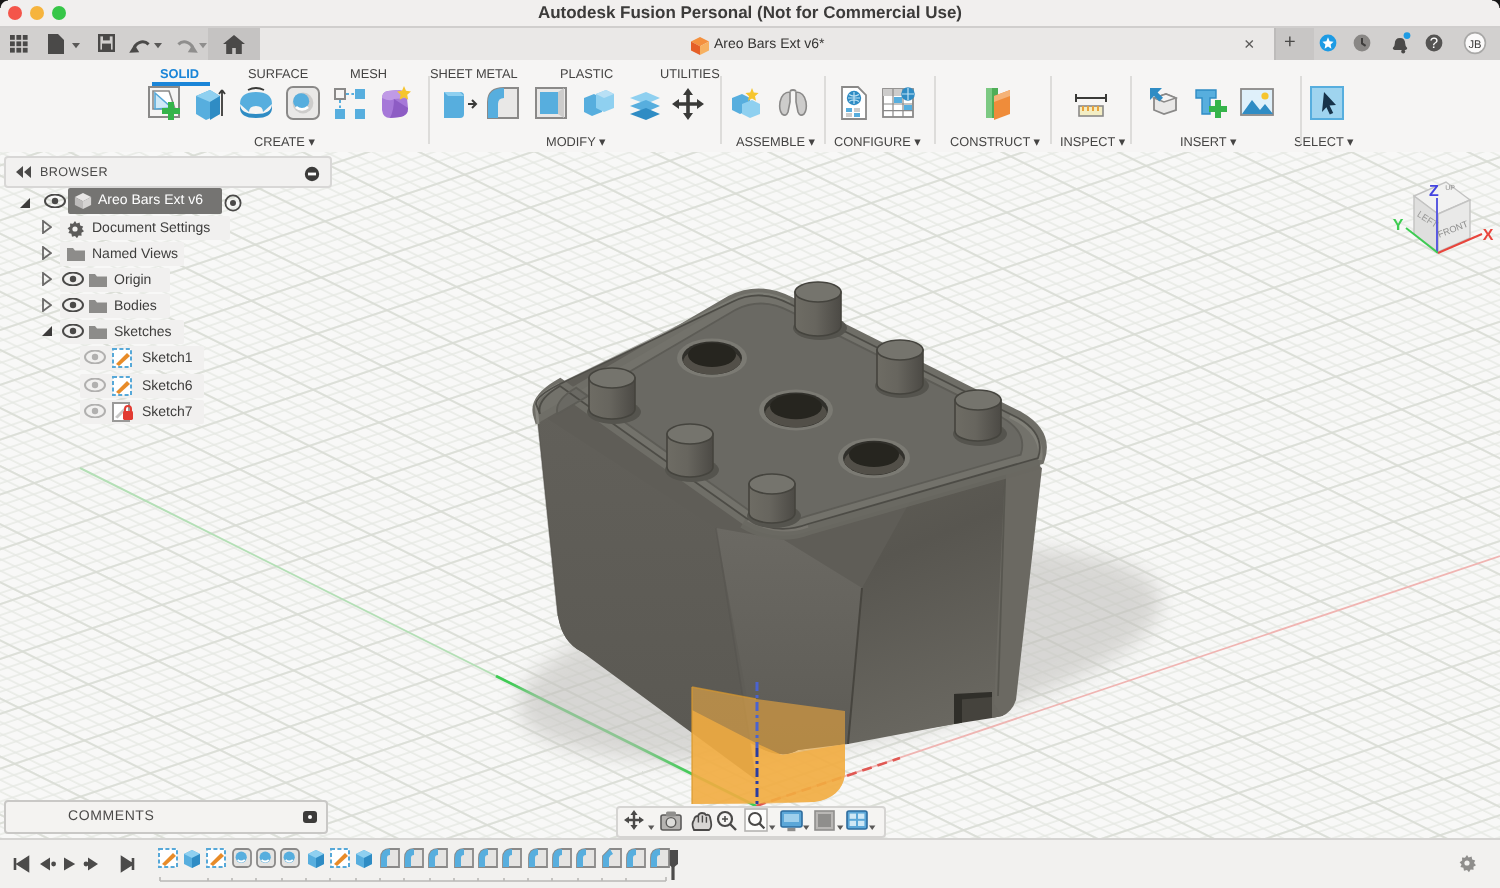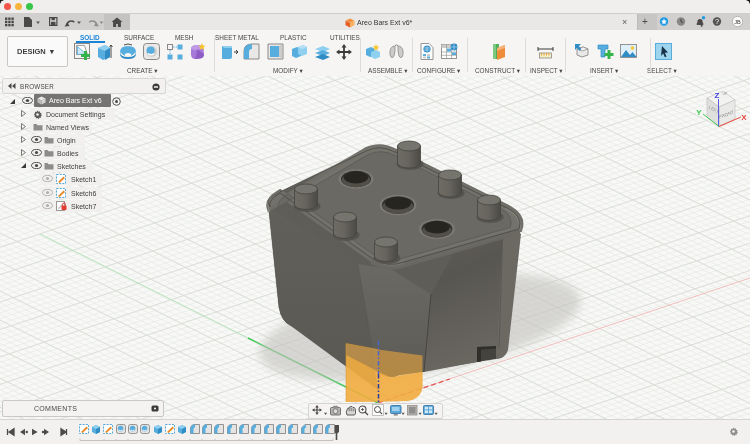--- a/index.html
+++ b/index.html
@@ -4,20 +4,21 @@
 #root{position:relative;width:750px;height:444px;overflow:hidden;background:#f2f0ef;font-family:"Liberation Sans",sans-serif;-webkit-font-smoothing:antialiased}
 .abs{position:absolute}
 .lbl{position:absolute;font-size:6.4px;color:#454443;white-space:nowrap}
 </style></head><body>
 <div id="root">
 
 <div class="abs" style="left:0;top:0;width:750px;height:13px;background:#f1efee;border-bottom:1px solid #d0cecd">
   <div class="abs" style="left:4px;top:2.5px;width:7px;height:7px;border-radius:50%;background:#f4554a"></div>
   <div class="abs" style="left:15px;top:2.5px;width:7px;height:7px;border-radius:50%;background:#f6b43d"></div>
   <div class="abs" style="left:26px;top:2.5px;width:7px;height:7px;border-radius:50%;background:#37c648"></div>
+  <div class="abs" style="left:0;top:1px;width:750px;text-align:center;font-size:8.5px;font-weight:bold;color:#3c3b3a">Autodesk Fusion Personal (Not for Commercial Use)</div>
 </div>
 <div class="abs" style="left:0;top:0;width:4px;height:4px;background:radial-gradient(circle at 4px 4px,rgba(0,0,0,0) 3.4px,#161616 3.9px)"></div>
 <div class="abs" style="left:746px;top:0;width:4px;height:4px;background:radial-gradient(circle at 0 4px,rgba(0,0,0,0) 3.4px,#161616 3.9px)"></div>
 
 <div class="abs" style="left:0;top:14px;width:750px;height:16px;background:#d2d0cf">
 
   <svg class="abs" style="left:0;top:0" width="132" height="16" viewBox="0 0 132 16">
     <g fill="#4a4948">
       <g transform="translate(5,3.5)">
         <rect x="0" y="0" width="2.4" height="2.4"></rect>
@@ -71,23 +72,20 @@
     <circle cx="45.6" cy="11.8" r="1" fill="#4a4948"></circle>
     <circle cx="47.5" cy="3.8" r="1.7" fill="#1e9be4"></circle>
     <circle cx="61" cy="7.5" r="4.2" fill="#555453"></circle>
     <text x="61" y="10.2" font-size="7.5" fill="#ffffff" text-anchor="middle" font-family="Liberation Sans">?</text>
     <circle cx="81.5" cy="7.5" r="5.2" fill="#fbfafa" stroke="#a9a8a7" stroke-width="0.8"></circle>
     <text x="81.5" y="9.8" font-size="5.6" fill="#3e3d3c" text-anchor="middle" font-family="Liberation Sans">JB</text>
   </svg>
 </div>
 
 <div class="abs" style="left:0;top:30px;width:750px;height:46px;background:#f6f5f4;border-bottom:1px solid #d8d6d5">
-  <div class="abs" style="left:7px;top:6px;width:59px;height:29px;background:#fbfafa;border:1px solid #c9c7c6;border-radius:2px">
-    <div class="abs" style="left:9px;top:10px;font-size:7.5px;font-weight:bold;color:#3f3e3d">DESIGN&nbsp; ▾</div>
-  </div>
 
   <div class="lbl" style="left:80px;top:4px;color:#1a85d8;font-weight:bold">SOLID</div>
   <div class="abs" style="left:76px;top:11px;width:29px;height:2px;background:#1a85d8"></div>
   <div class="lbl" style="left:124px;top:4px">SURFACE</div>
   <div class="lbl" style="left:175px;top:4px">MESH</div>
   <div class="lbl" style="left:215px;top:4px">SHEET METAL</div>
   <div class="lbl" style="left:280px;top:4px">PLASTIC</div>
   <div class="lbl" style="left:330px;top:4px">UTILITIES</div>
 
   <div class="lbl" style="left:127px;top:37px">CREATE ▾</div>

